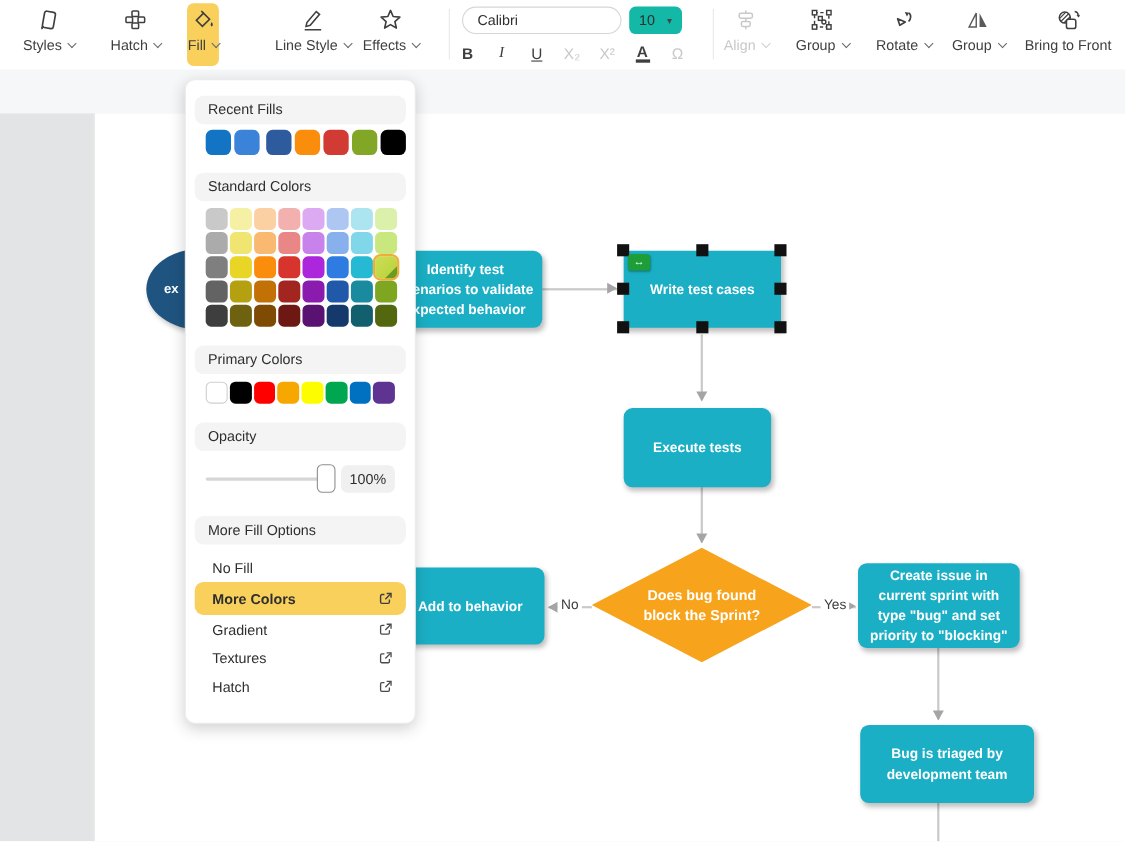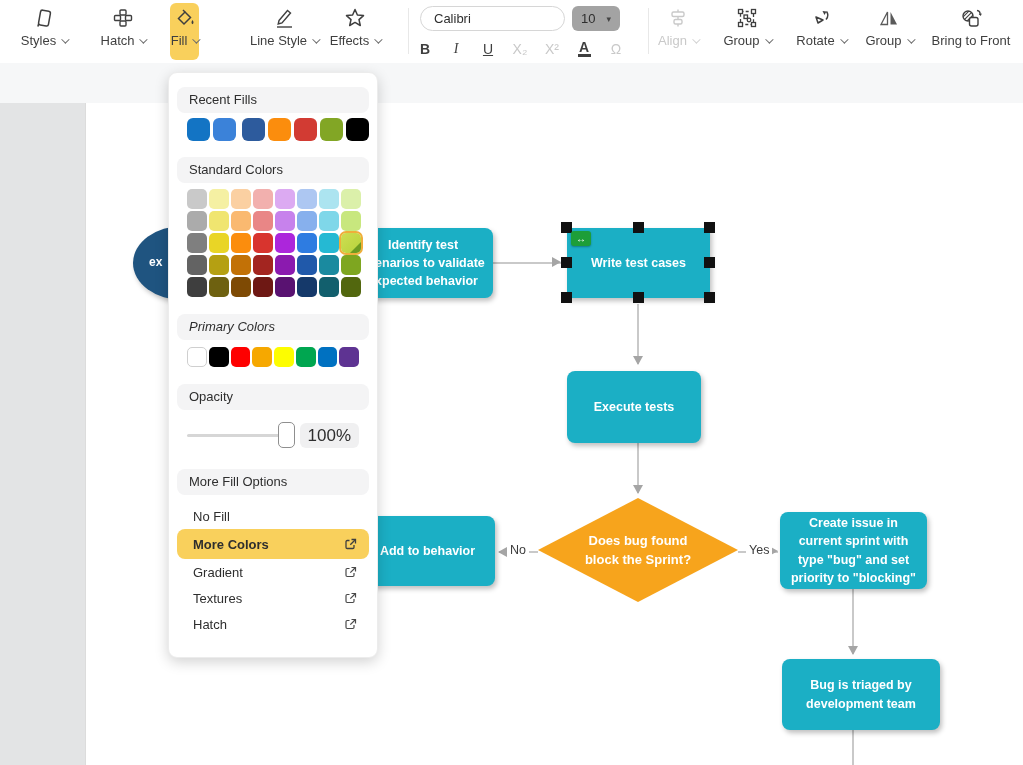--- a/index.html
+++ b/index.html
@@ -12,21 +12,21 @@
   .tb-btn { position:absolute; top:3px; height:57px; display:flex; flex-direction:column; align-items:center; justify-content:flex-start; border-radius:6px; cursor:pointer; }
   .tb-btn .ic { height:26px; display:flex; align-items:flex-end; justify-content:center; padding-top:5px; }
   .tb-btn .lbl { display:flex; align-items:center; gap:5px; font-size:13px; color:#3f3f3f; margin-top:4px; }
   .tb-btn.active { background:#f9d05c; }
   .tb-btn.disabled .lbl { color:#c9c9c9; }
   .chev { width:6px; height:6px; border-right:1.6px solid #6b6b6b; border-bottom:1.6px solid #6b6b6b; transform:rotate(45deg) translateY(-2px); }
   .disabled .chev { border-color:#d2d2d2; }
   .vsep { position:absolute; top:8px; width:1px; height:46px; background:#e8e8e8; }
 
   .font-box { position:absolute; left:420px; top:6px; width:145px; height:25px; border:1px solid #d6d6d6; border-radius:13px; font-size:13px; color:#2e2e2e; display:flex; align-items:center; padding-left:13px; background:#fff; cursor:text; }
-  .size-box { position:absolute; left:572px; top:6px; width:48px; height:25px; background:#a3a3a3; border-radius:6px; font-size:13px; color:#2e2e2e; display:flex; align-items:center; justify-content:center; gap:11px; cursor:pointer; }
+  .size-box { position:absolute; left:572px; top:6px; width:48px; height:25px; background:#14b8a6; border-radius:6px; font-size:13px; color:#2e2e2e; display:flex; align-items:center; justify-content:center; gap:11px; cursor:pointer; }
   .size-box .caret { font-size:9px; color:#444; }
 
   .fmt { position:absolute; top:38px; width:24px; height:21px; display:flex; align-items:center; justify-content:center; font-size:14px; color:#3f3f3f; cursor:pointer; }
   .fmt.dim { color:#c9c9c9; cursor:default; }
   .fmt.b { font-weight:bold; }
   .fmt.i { font-style:italic; font-family:"Liberation Serif", serif; }
   .fmt.u { text-decoration:underline; }
   .fmt.a { flex-direction:column; line-height:12px; font-weight:bold; }
   .fmt.a .bar { width:13px; height:3px; background:#3f3f3f; margin-top:1px; }
 
@@ -54,34 +54,34 @@
   .arr.left  { border-top:5px solid transparent; border-bottom:5px solid transparent; border-right:9px solid #a5a5a5; }
   .arr.down  { border-left:5px solid transparent; border-right:5px solid transparent; border-top:9px solid #a5a5a5; }
   .edge-label { position:absolute; background:#fff; color:#3c3c3c; font-size:12.5px; padding:0 3px; }
 
   .handle { position:absolute; width:11px; height:11px; background:#111; }
   .link-badge { position:absolute; left:571px; top:231px; width:20px; height:15px; background:#1d9e38; border-radius:3px; color:#fff; font-size:10px; font-weight:bold; display:flex; align-items:center; justify-content:center; line-height:1; box-shadow:0 1px 2px rgba(0,0,0,0.3); }
 
   
   #fill-panel { position:absolute; left:168px; top:72px; width:210px; height:586px; background:#fff; border:1px solid #ececec; border-radius:9px; box-shadow:0 4px 14px rgba(0,0,0,0.18); z-index:50; padding:0 8px; }
   .sec-head { background:#f4f4f5; border-radius:8px; height:26px; line-height:26px; padding-left:12px; font-size:13px; color:#2e2e2e; }
-  .h1 { margin-top:14px; } .h2 { margin-top:16px; } .h3 { margin-top:17px;font-style:italic; } .h4 { margin-top:17px; } .h5 { margin-top:20px; }
+  .h1 { margin-top:14px; } .h2 { margin-top:16px; } .h3 { margin-top:17px; } .h4 { margin-top:17px; } .h5 { margin-top:20px; }
   .sw-row { display:flex; gap:3px; margin:5px 10px 0 10px; }
   .sw-row .spacer { width:31px; }
   .sw { width:23px; height:23px; border-radius:6px; cursor:pointer; }
   #standard-grid { display:grid; grid-template-columns:repeat(8,20px); grid-auto-rows:20px; gap:2px; margin:6px 10px 0 10px; }
   #standard-grid .sw, #primary-row .sw { width:20px; height:20px; border-radius:5px; }
   #primary-row { display:flex; gap:2px; margin:7px 10px 0 10px; }
   .sw.bordered { border:1px solid #cfcfcf; }
   .sw.selected { position:relative; outline:2px solid #efae3a; outline-offset:0; background:linear-gradient(135deg,#cede52 0%,#b6d23c 100%) !important; overflow:hidden; }
   .sw.selected::after { content:""; position:absolute; right:-1px; bottom:-1px; width:0; height:0; border-left:13px solid transparent; border-bottom:13px solid #6d9b22; }
   .slider-row { display:flex; align-items:center; margin:12px 10px 0 10px; height:27px; }
   .track { position:relative; width:110px; height:3px; background:#d6d6d6; border-radius:2px; }
   .thumb { position:absolute; right:-8px; top:-12px; width:17px; height:26px; background:#fff; border:1.5px solid #8f8f8f; border-radius:5px; cursor:grab; }
-  .op-pill { margin-left:13px; background:#f0f0f1; border-radius:6px; height:25px; line-height:25px; padding:0 8px; font-size:17px; color:#2e2e2e; }
+  .op-pill { margin-left:13px; background:#f0f0f1; border-radius:6px; height:25px; line-height:25px; padding:0 8px; font-size:13px; color:#2e2e2e; }
   .menu-item { display:flex; align-items:center; justify-content:space-between; height:26px; padding:0 12px 0 16px; font-size:13px; color:#2e2e2e; border-radius:8px; cursor:pointer; }
   .menu-item.first { margin-top:8px; } .menu-item + .menu-item { margin-top:0; }
   .menu-item.hl { background:#f9d05c; height:30px; font-weight:bold; }
   .ext-ic { width:13px; height:13px; }
   svg.glyph { display:block; }
 </style>
 </head>
 <body>
 
 <div id="app">

